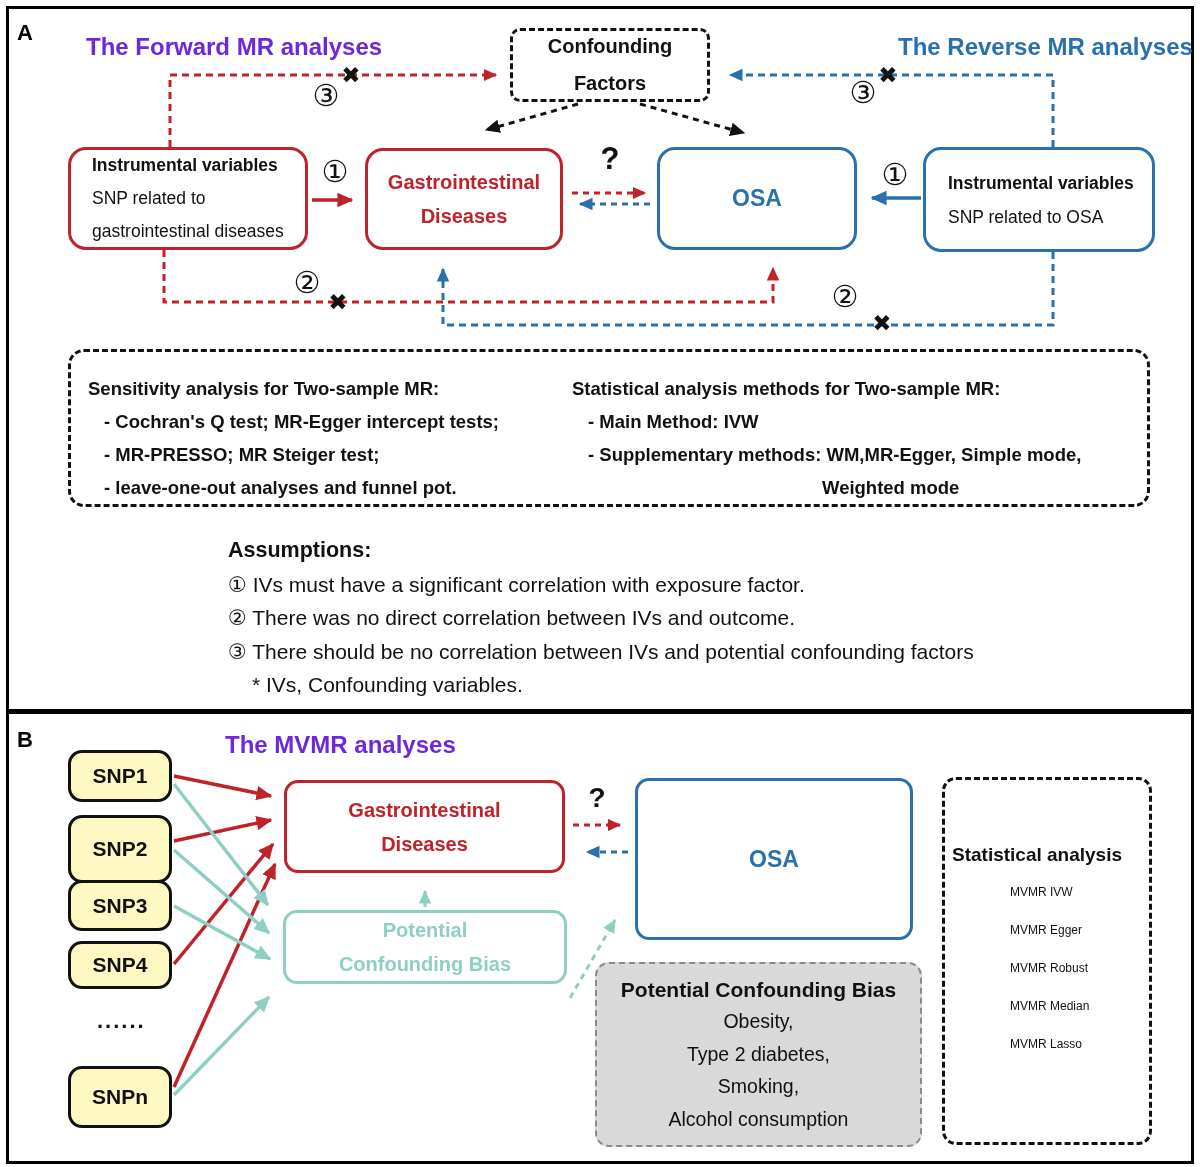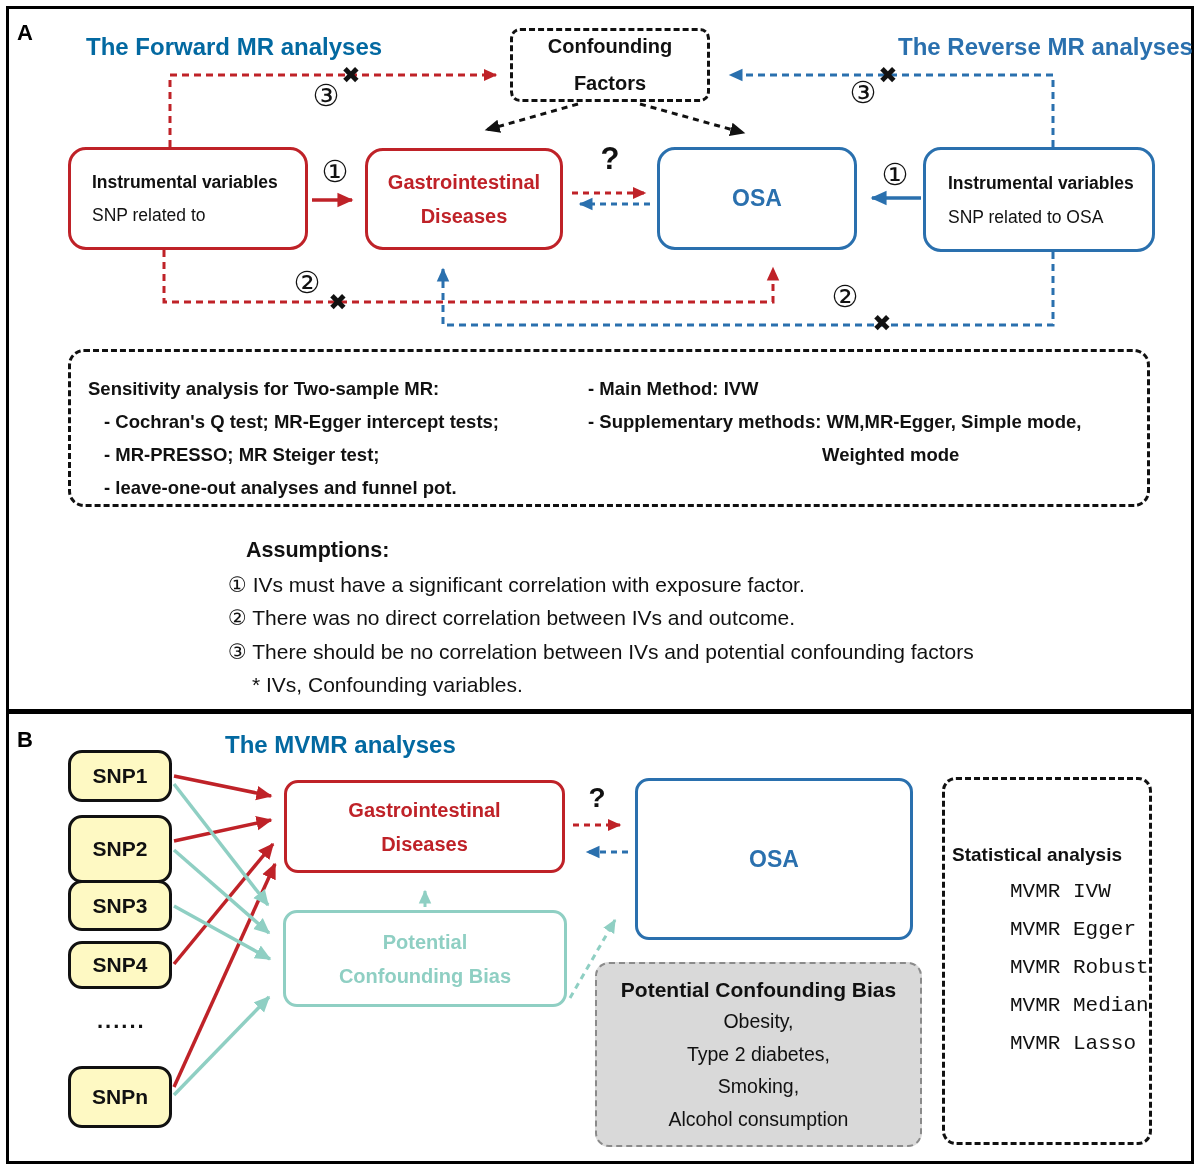--- a/index.html
+++ b/index.html
@@ -2,21 +2,21 @@
 <html><head>
 <meta charset="utf-8">
 <style>
   html,body{margin:0;padding:0;background:#fff;}
   body{font-family:"Liberation Sans","DejaVu Sans",sans-serif;color:#111;}
   #fig{position:relative;width:1200px;height:1167px;background:#fff;overflow:hidden;}
   .abs{position:absolute;}
   .frame{position:absolute;border:3px solid #000;background:#fff;}
   .panel-label{font-size:22px;font-weight:bold;color:#000;z-index:3;}
   .title{font-size:24px;font-weight:bold;white-space:nowrap;z-index:3;}
-  .red{color:#0369a1;}
+  .red{color:#6d28d9;}
   .blue{color:#2A70AE;}
   .box{position:absolute;box-sizing:border-box;background:#fff;z-index:2;display:flex;flex-direction:column;justify-content:center;}
   .center{align-items:center;text-align:center;}
   .r18{border-radius:18px;}
   .r14{border-radius:14px;}
   .red-border{border:3px solid #BF2228;}
   .blue-border{border:3px solid #2A70AE;}
   .teal-border{border:3px solid #8FCFC3;}
   .dash-border{border:3px dashed #111;border-radius:12px;justify-content:space-between;}
   .mark{position:absolute;transform:translate(-50%,-50%);line-height:1;z-index:12;white-space:nowrap;}
@@ -44,20 +44,21 @@
   <span class="abs title blue" style="left:898px;top:33px;">The Reverse MR analyses</span>
 
   <div class="box center dash-border" style="left:510px;top:28px;width:200px;height:74px;border-radius:10px;font-size:20px;font-weight:bold;line-height:31px;">
     <span>Confounding</span>
     <span>Factors</span>
   </div>
 
   <div class="box red-border r18 ivtext" style="left:68px;top:147px;width:240px;height:103px;padding-left:21px;">
     <span class="b">Instrumental variables</span>
     <span>SNP related to</span>
+    <span>gastrointestinal diseases</span>
   </div>
 
   <div class="box center red-border r18" style="left:365px;top:148px;width:198px;height:102px;font-size:20px;font-weight:bold;line-height:34px;color:#BF2228;">
     <span>Gastrointestinal</span>
     <span>Diseases</span>
   </div>
 
   <div class="box center blue-border r18" style="left:657px;top:147px;width:200px;height:103px;font-size:23px;font-weight:bold;color:#2A70AE;">
     <span>OSA</span>
   </div>
@@ -80,27 +81,28 @@
   <span class="mark cross" style="left:882px;top:323px;">✖</span>
 
   <div class="box dash-border" style="left:68px;top:349px;width:1082px;height:158px;border-radius:16px;"></div>
   <div class="senscol" style="left:88px;top:372px;">
     <div>Sensitivity analysis for Two-sample MR:</div>
     <div class="indent">- Cochran's Q test; MR-Egger intercept tests;</div>
     <div class="indent">- MR-PRESSO; MR Steiger test;</div>
     <div class="indent">- leave-one-out analyses and funnel pot.</div>
   </div>
   <div class="senscol" style="left:572px;top:372px;">
+    <div>Statistical analysis methods for Two-sample MR:</div>
     <div class="indent">- Main Method: IVW</div>
     <div class="indent">- Supplementary methods: WM,MR-Egger, Simple mode,</div>
     <div style="padding-left:250px;">Weighted mode</div>
   </div>
 
   <div class="assump" style="left:228px;top:534px;">
-    <div class="b" style="margin-left:18px;font-size:21.5px;">Assumptions:</div>
+    <div class="b" style="font-size:21.5px;">Assumptions:</div>
     <div>① IVs must have a significant correlation with exposure factor.</div>
     <div>② There was no direct correlation between IVs and outcome.</div>
     <div>③ There should be no correlation between IVs and potential confounding factors</div>
     <div style="margin-left:24px;">* IVs, Confounding variables.</div>
   </div>
 
   <span class="abs panel-label" style="left:17px;top:727px;">B</span>
   <span class="abs title red" style="left:225px;top:731px;">The MVMR analyses</span>
 
   <div class="snp" style="left:68px;top:750px;height:52px;">
@@ -118,21 +120,21 @@
   <span class="abs" style="left:97px;top:1008px;font-size:22px;font-weight:bold;letter-spacing:2px;">......</span>
   <div class="snp" style="left:68px;top:1066px;height:62px;">
       <span>SNPn</span>
     </div>
 
   <div class="box center red-border r14" style="left:284px;top:780px;width:281px;height:93px;font-size:20px;font-weight:bold;line-height:34px;color:#BF2228;">
     <span>Gastrointestinal</span>
     <span>Diseases</span>
   </div>
 
-  <div class="box center teal-border r14" style="left:283px;top:910px;width:284px;height:97px;font-size:20px;font-weight:bold;line-height:34px;color:#8FCFC3;">
+  <div class="box center teal-border r14" style="left:283px;top:910px;width:284px;height:74px;font-size:20px;font-weight:bold;line-height:34px;color:#8FCFC3;">
     <span>Potential</span>
     <span>Confounding Bias</span>
   </div>
 
   <div class="box center blue-border r14" style="left:635px;top:778px;width:278px;height:162px;font-size:23px;font-weight:bold;color:#2A70AE;">
     <span>OSA</span>
   </div>
 
   <span class="mark qmark" style="left:597px;top:798px;font-size:28px;">?</span>
 
@@ -142,21 +144,21 @@
     <div style="font-size:19.5px;line-height:32.5px;">Type 2 diabetes,</div>
     <div style="font-size:19.5px;line-height:32.5px;">Smoking,</div>
     <div style="font-size:19.5px;line-height:32.5px;">Alcohol consumption</div>
   </div>
 
   <div class="box dash-border" style="left:942px;top:777px;width:210px;height:368px;border-radius:14px;"></div>
   <div class="abs" style="left:952px;top:836px;z-index:3;">
     <div style="font-size:19px;font-weight:bold;line-height:37px;white-space:nowrap;">
       <div>Statistical analysis</div>
     </div>
-    <div style="font-size:21px;line-height:38px;padding-left:58px;white-space:nowrap;font-family:Liberation Mono, monospace;">
+    <div style="font-size:12px;line-height:38px;padding-left:58px;white-space:nowrap;">
       <div>MVMR IVW</div>
       <div>MVMR Egger</div>
       <div>MVMR Robust</div>
       <div>MVMR Median</div>
       <div>MVMR Lasso</div>
     </div>
   </div>
 
   <svg class="overlay" width="1200" height="1167" viewBox="0 0 1200 1167">
     <defs>

